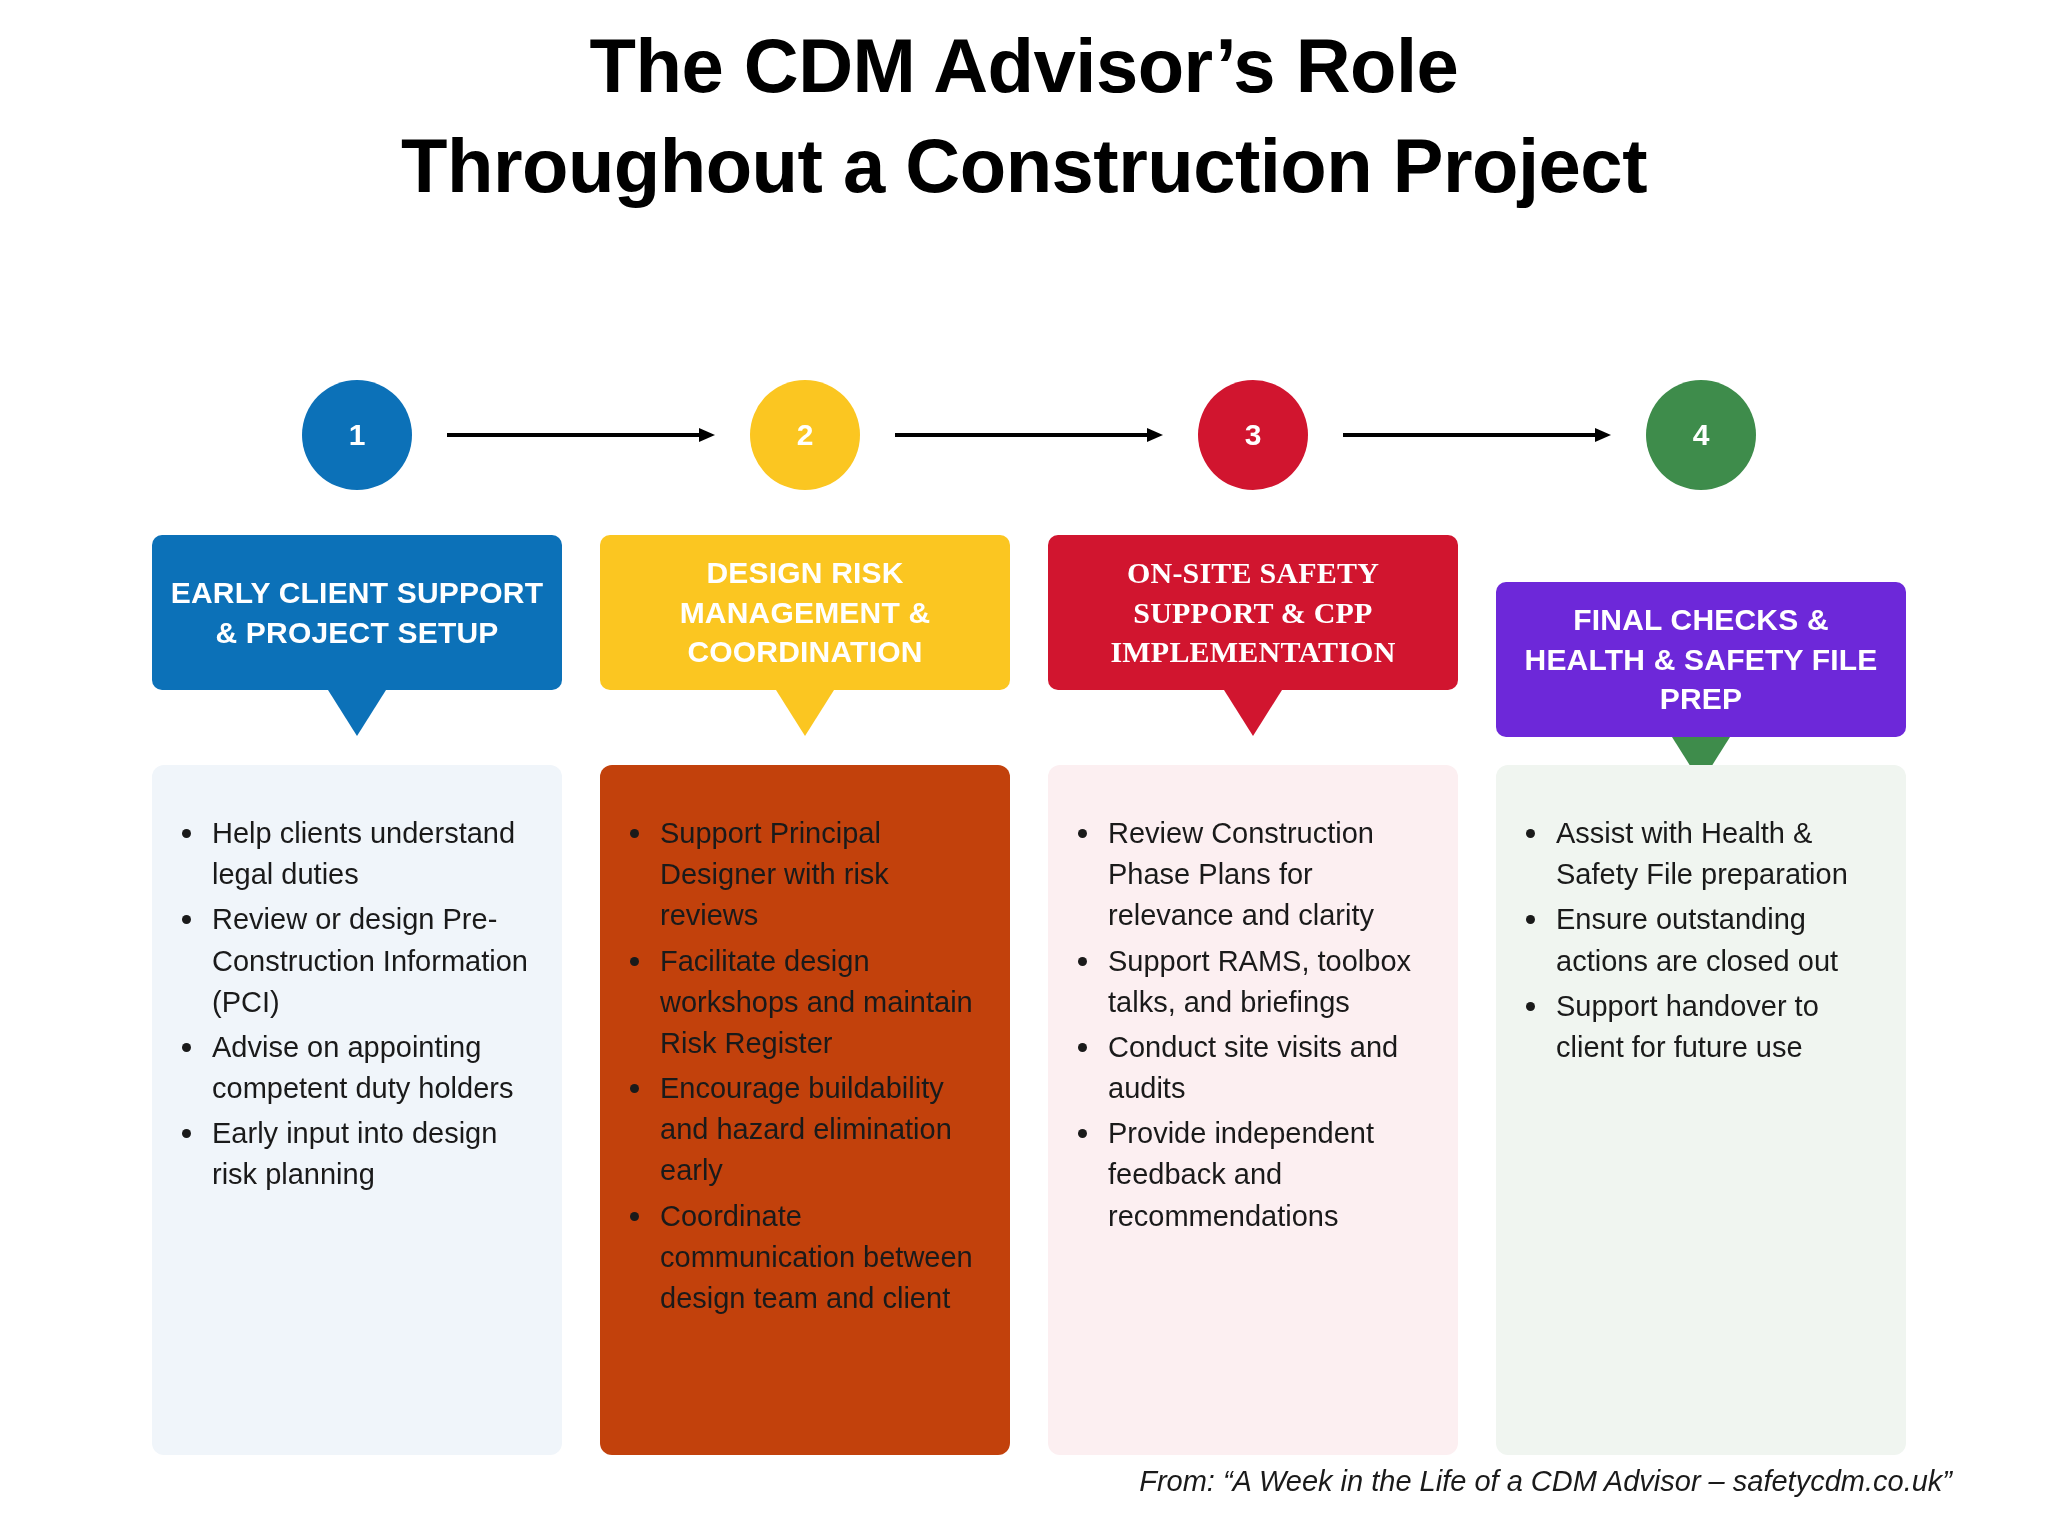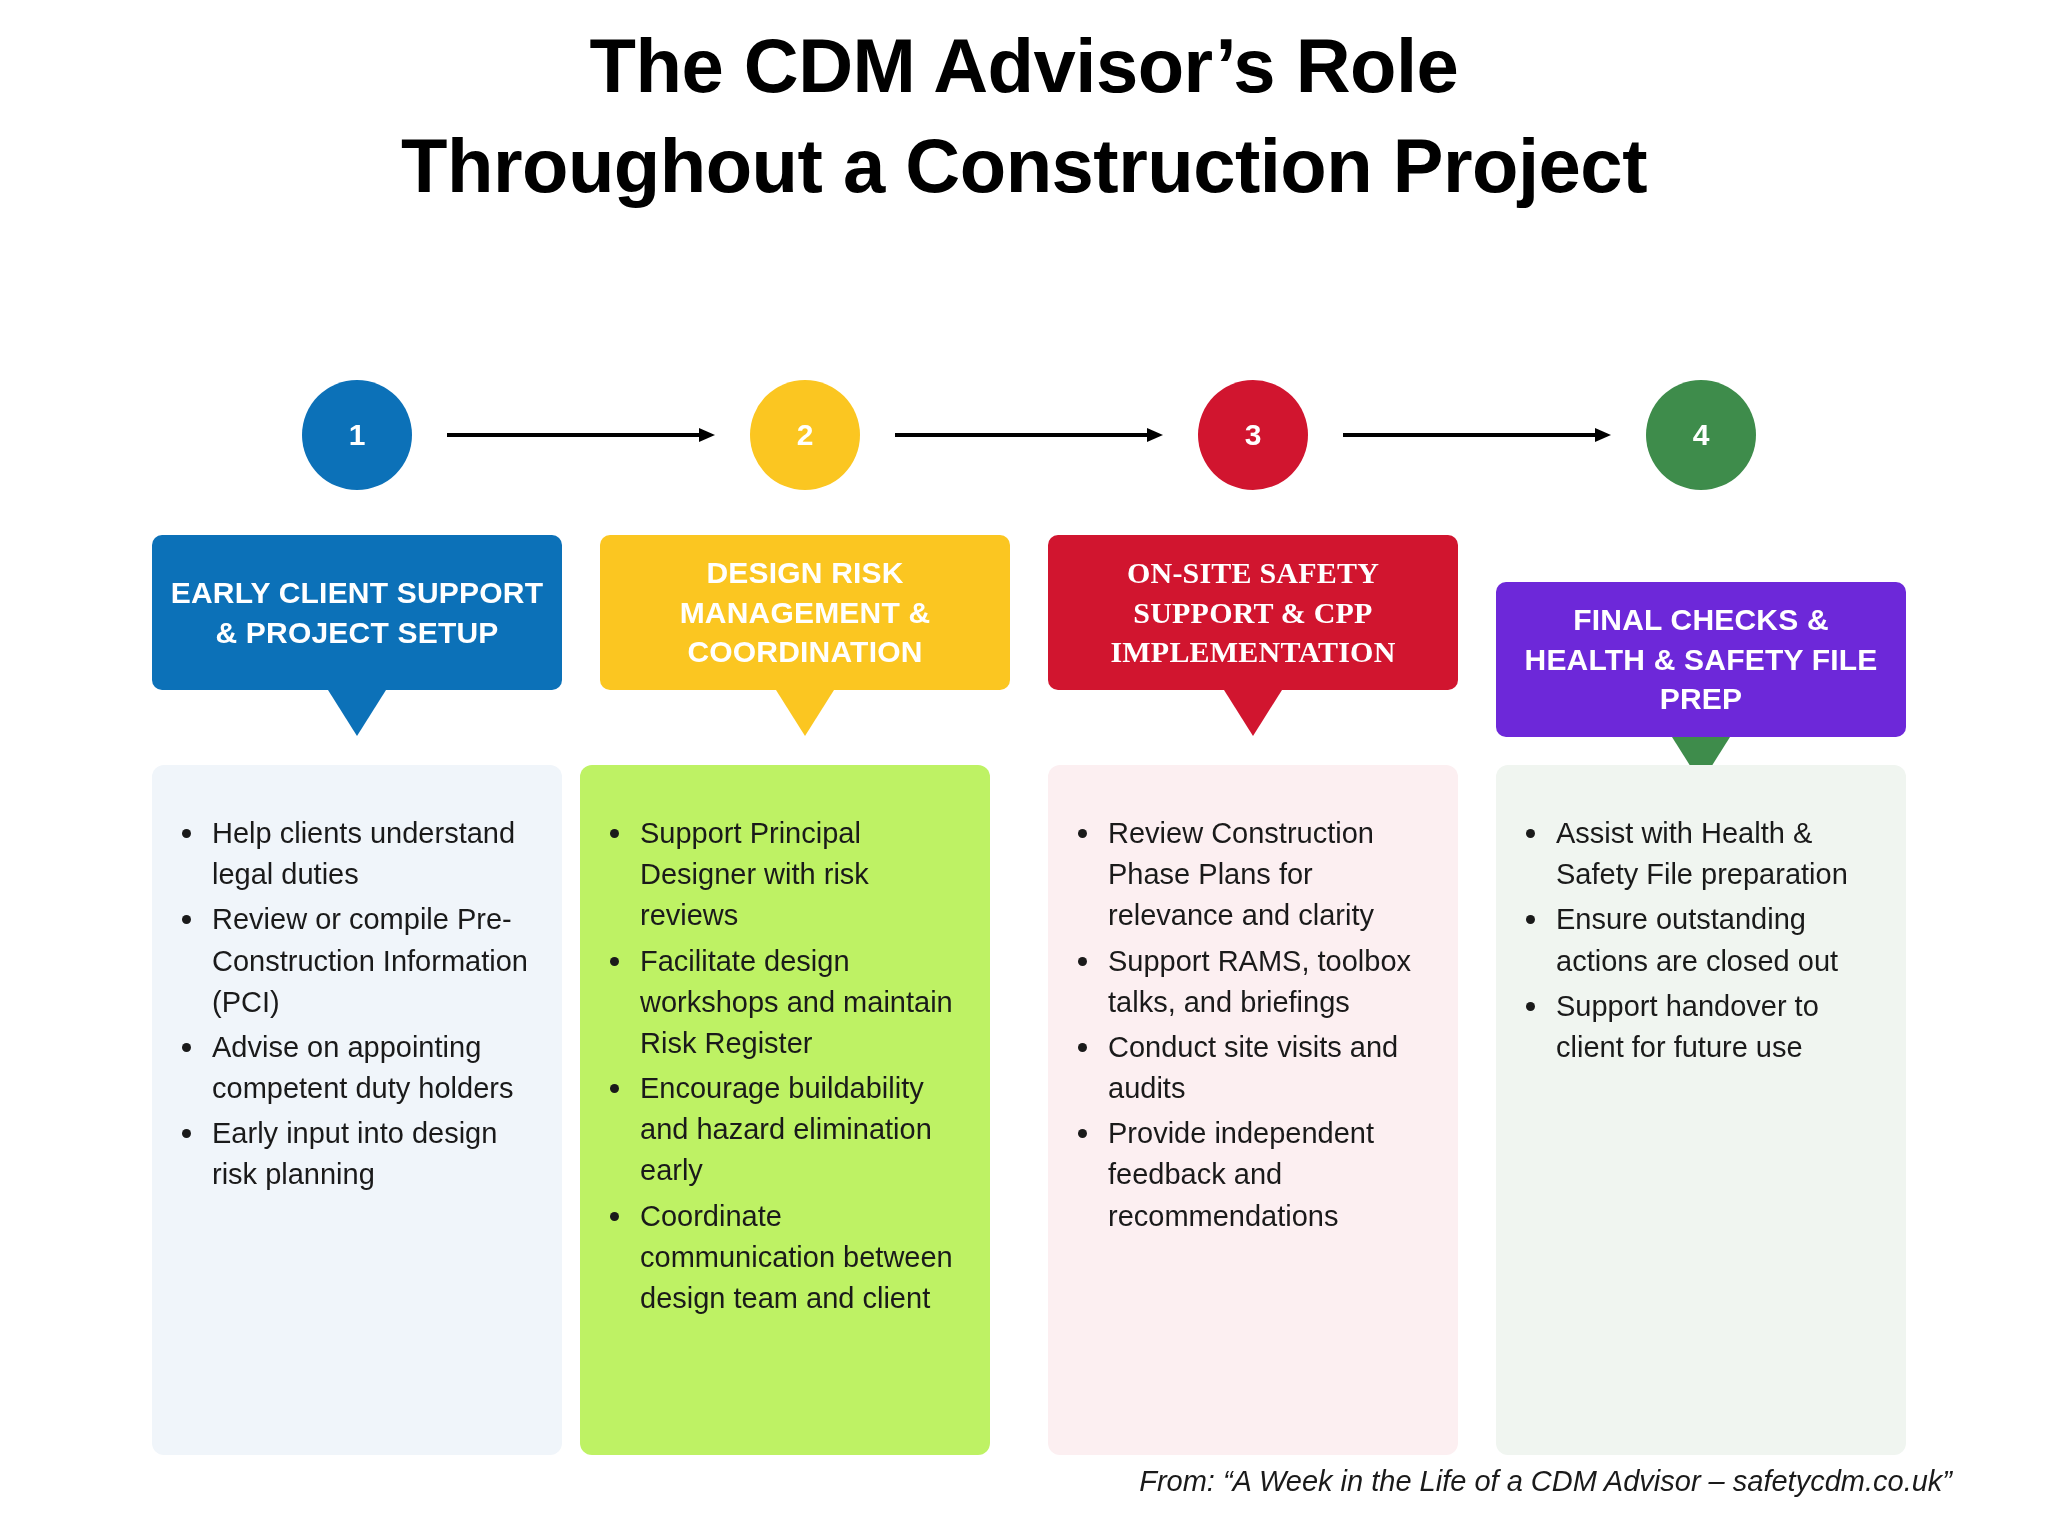--- a/index.html
+++ b/index.html
@@ -200,26 +200,26 @@
       <div class="banner" style="left: 1496px; background: #6d28d9; margin-top: 47px;">
         <div class="banner-label">FINAL CHECKS &amp; HEALTH &amp; SAFETY FILE PREP</div>
         <div class="banner-pointer" style="border-top-color: rgb(62, 140, 75);"></div>
       </div>
     </div>
 
   <div id="panels-layer">
       <div class="panel" style="left: 152px; background: rgb(240, 245, 250);">
         <ul class="bullet-list">
           <li class="bullet-item">Help clients understand legal duties</li>
-          <li class="bullet-item">Review or compile Pre-Construction Information (PCI)</li>
+          <li class="bullet-item">Review or design Pre-Construction Information (PCI)</li>
           <li class="bullet-item">Advise on appointing competent duty holders</li>
           <li class="bullet-item">Early input into design risk planning</li>
         </ul>
       </div>
-      <div class="panel" style="left: 580px; background: #bef264;">
+      <div class="panel" style="left: 600px; background: #c2410c;">
         <ul class="bullet-list">
           <li class="bullet-item">Support Principal Designer with risk reviews</li>
           <li class="bullet-item">Facilitate design workshops and maintain Risk Register</li>
           <li class="bullet-item">Encourage buildability and hazard elimination early</li>
           <li class="bullet-item">Coordinate communication between design team and client</li>
         </ul>
       </div>
       <div class="panel" style="left: 1048px; background: rgb(252, 239, 241);">
         <ul class="bullet-list">
           <li class="bullet-item">Review Construction Phase Plans for relevance and clarity</li>

